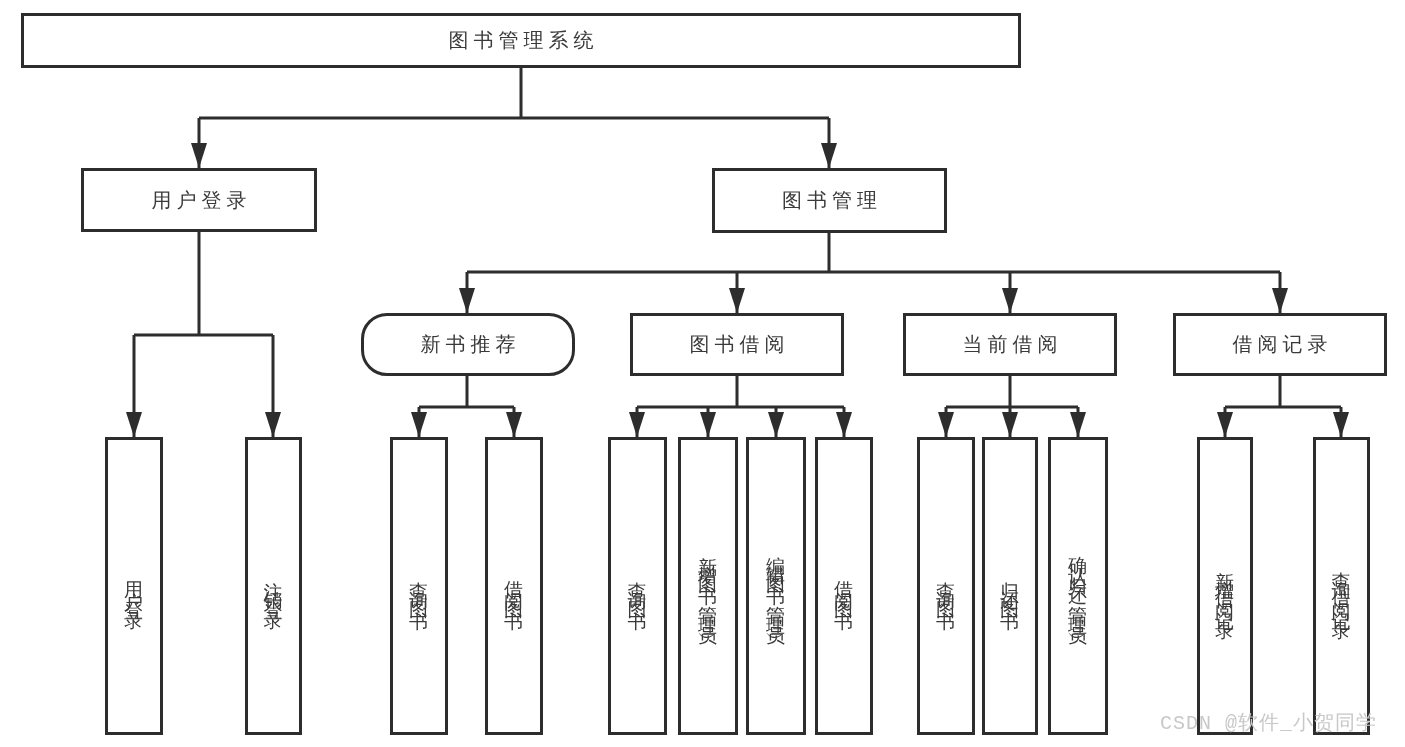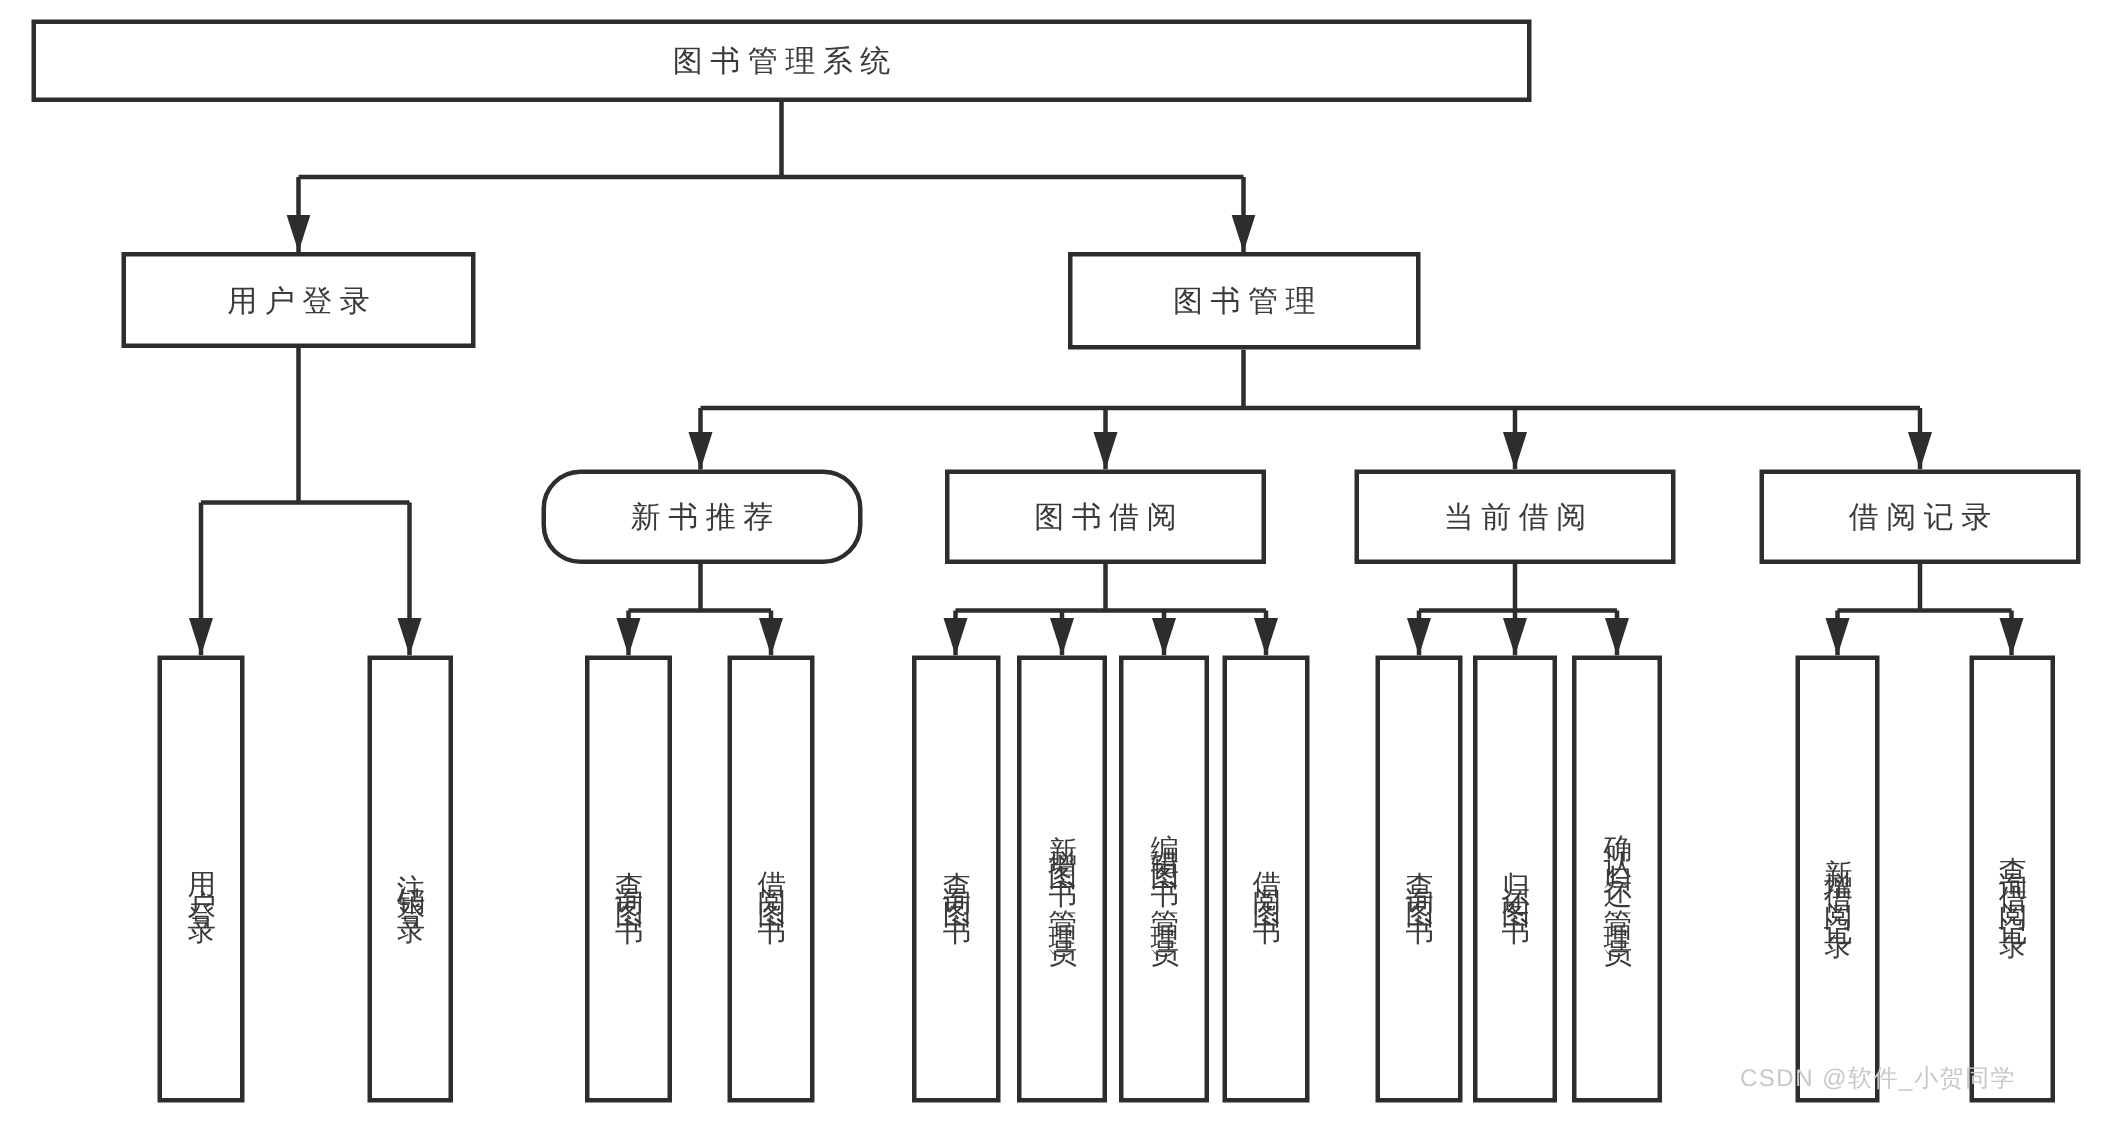--- a/index.html
+++ b/index.html
@@ -49,25 +49,26 @@
   #l-bb-edit         {left:746px; width:60px;}
   #l-bb-borrow       {left:815px; width:58px;}
   #l-cb-query        {left:917px; width:58px;}
   #l-cb-return       {left:982px; width:56px;}
   #l-cb-confirm      {left:1048px;width:60px;}
   #l-br-add          {left:1197px;width:56px;}
   #l-br-query        {left:1313px;width:57px;}
   .watermark{
     position:absolute;
     left:1160px;top:709px;
-    font-size:16px;
+    font-size:20px;
     color:#c8c8c8;
     letter-spacing:1px;
     z-index:6;
     white-space:nowrap;
+    font-family:Liberation Mono, monospace;
   }
 </style>
 </head>
 <body>
 
 <div class="canvas">
 
   <svg class="connectors" width="1405" height="747" viewBox="0 0 1405 747">
     <defs>
       <marker id="ah" markerUnits="userSpaceOnUse" markerWidth="26" markerHeight="20" refX="25" refY="10" orient="auto">

